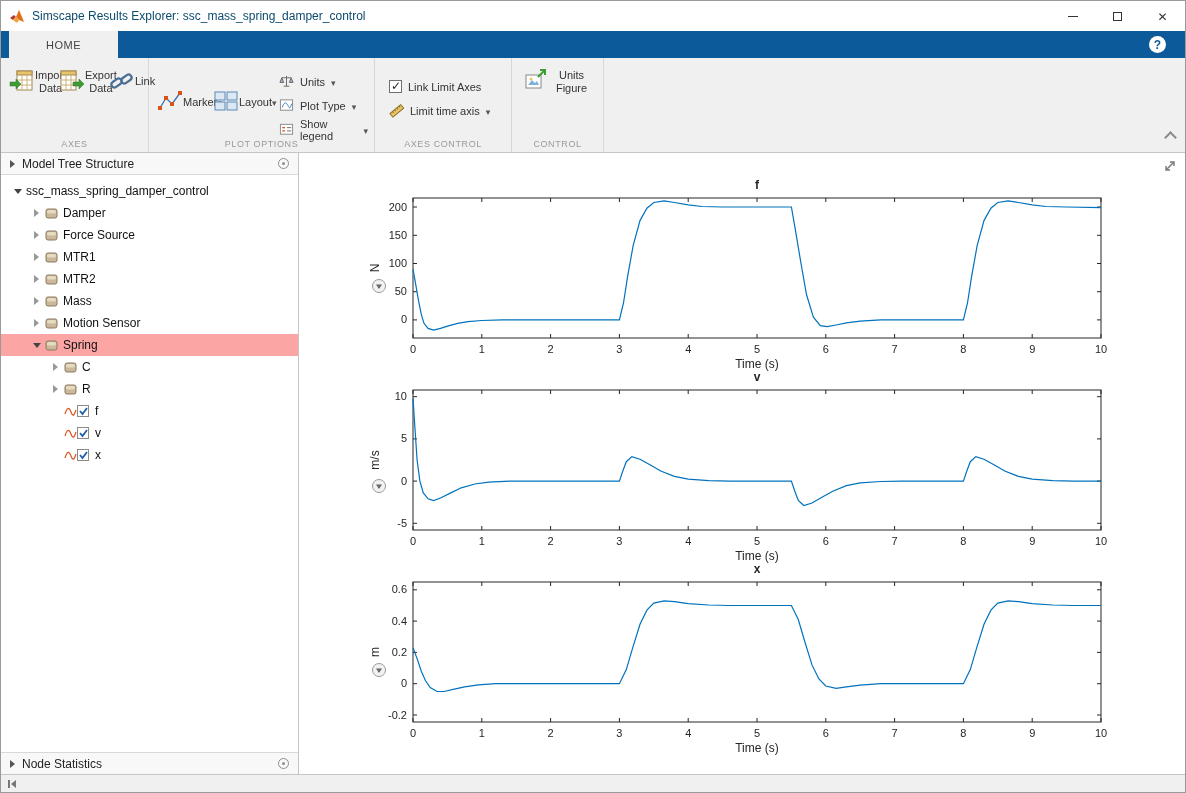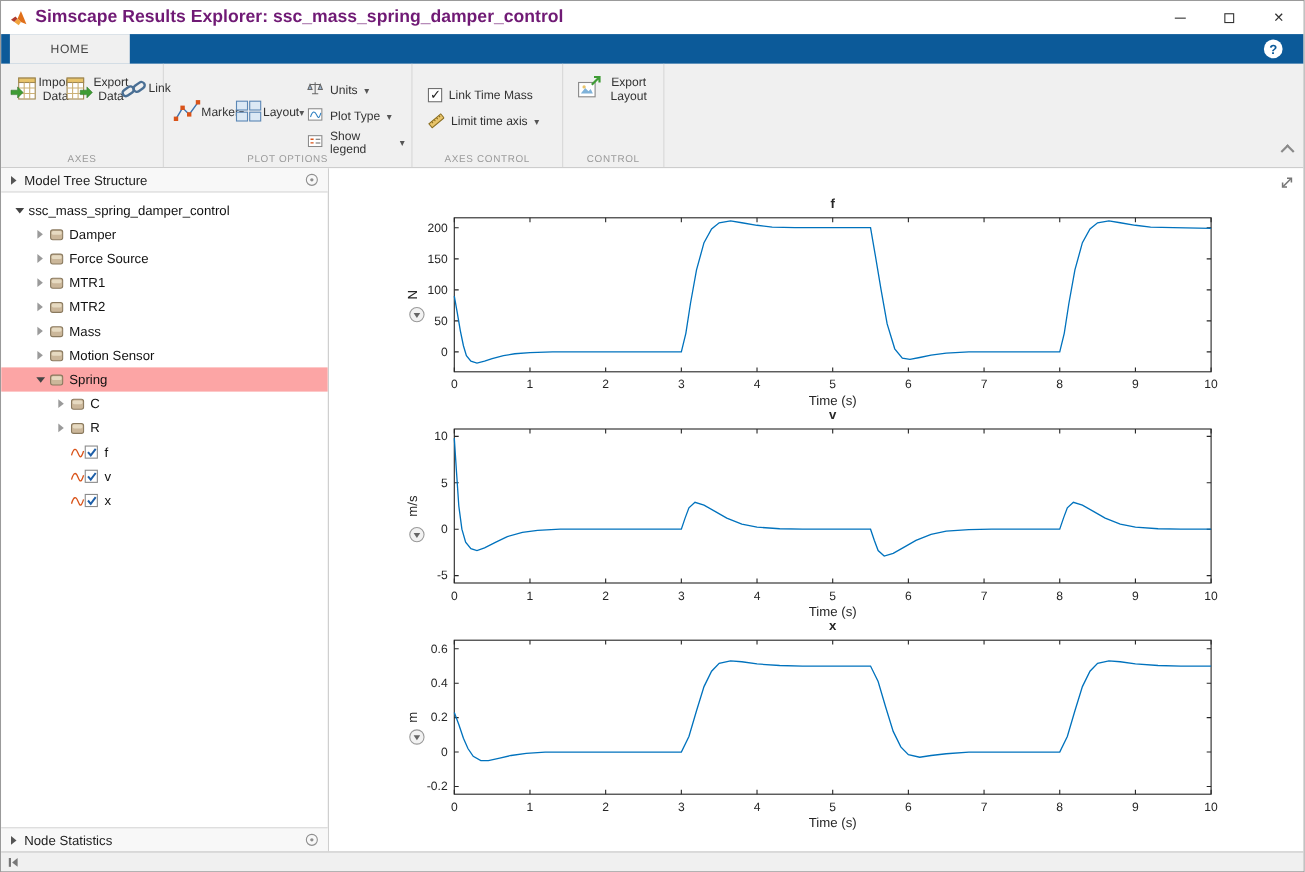--- a/index.html
+++ b/index.html
@@ -1,21 +1,21 @@
 <!DOCTYPE html>
 <html><head>
 <meta charset="utf-8">
 <style>
   * { box-sizing: border-box; margin: 0; padding: 0; }
   body { font-family: "Liberation Sans", "DejaVu Sans", sans-serif; background: #fff; }
   .window { position: relative; width: 1186px; height: 793px; background: #fff; border: 1px solid #9a9a9a; overflow: hidden; }
 
   
   .titlebar { height: 30px; display: flex; align-items: center; background: #fff; padding-left: 8px; }
-  .title-text { font-size: 16px; color: #701a75; margin-left: 7px; font-weight: bold; }
+  .title-text { font-size: 12px; color: #0c4a6e; margin-left: 7px; }
   .win-controls { margin-left: auto; display: flex; height: 100%; }
   .win-btn { width: 45px; height: 100%; display: flex; align-items: center; justify-content: center; }
   .glyph-min { width: 10px; height: 1px; background: #333; }
   .glyph-max { width: 9px; height: 9px; border: 1px solid #333; }
   .glyph-close::after { content: "\2715"; font-size: 12px; color: #333; }
 
   
   .tabstrip { height: 27px; background: #0c5a99; display: flex; align-items: stretch; position: relative; }
   .tab { margin-left: 8px; background: #f0f0f0; color: #444; font-size: 11px; letter-spacing: 0.5px; display: flex; align-items: center; padding: 0 37px; }
   .help-btn { position: absolute; right: 19px; top: 5px; width: 17px; height: 17px; border-radius: 50%; background: #fff; display: flex; align-items: center; justify-content: center; }
@@ -201,21 +201,21 @@
           </div>
         </div>
       </div>
       <div class="rsec-label">PLOT OPTIONS</div>
     </div>
 
     <div class="rsec" style="width:137px;">
       <div class="axes-col">
         <label class="rb-check">
           <span class="cb checked" id="cb-link"></span>
-          <span>Link Time Mass</span>
+          <span>Link Limit Axes</span>
         </label>
         <div class="rb-row">
           <span>
             <svg width="15" height="15" viewBox="0 0 16 16">
               <g transform="rotate(-40 8 8)">
                 <rect x="0.5" y="6" width="15" height="5" fill="#e8c46a" stroke="#8a6d1f"></rect>
                 <path d="M4 6 v2 M7 6 v2 M10 6 v2 M13 6 v2" stroke="#8a6d1f"></path>
               </g>
             </svg>
           </span>
@@ -230,21 +230,21 @@
       <div class="rsec-flex" style="justify-content:center;">
         <div class="rb-big" style="width:72px;">
           <span class="icon-wrap">
             <svg width="26" height="26" viewBox="0 0 26 26">
               <rect x="3" y="7" width="15" height="13" fill="#fff" stroke="#888"></rect>
               <path d="M5 17 l4 -5 3 3 2 -2 2 4 z" fill="#7fb2d9"></path>
               <circle cx="8" cy="11" r="1.5" fill="#e8c46a"></circle>
               <path d="M15 9 l7 -7 M17 2 h5 v5" fill="none" stroke="#3f9c35" stroke-width="2"></path>
             </svg>
           </span>
-          <span class="rb-label">Export Layout</span>
+          <span class="rb-label">Units Figure</span>
         </div>
       </div>
       <div class="rsec-label">CONTROL</div>
     </div>
 
     <div style="flex:1 1 auto; border-right:none;"></div>
     <div class="ribbon-collapse"></div>
   </div>
 
   <div class="main">

